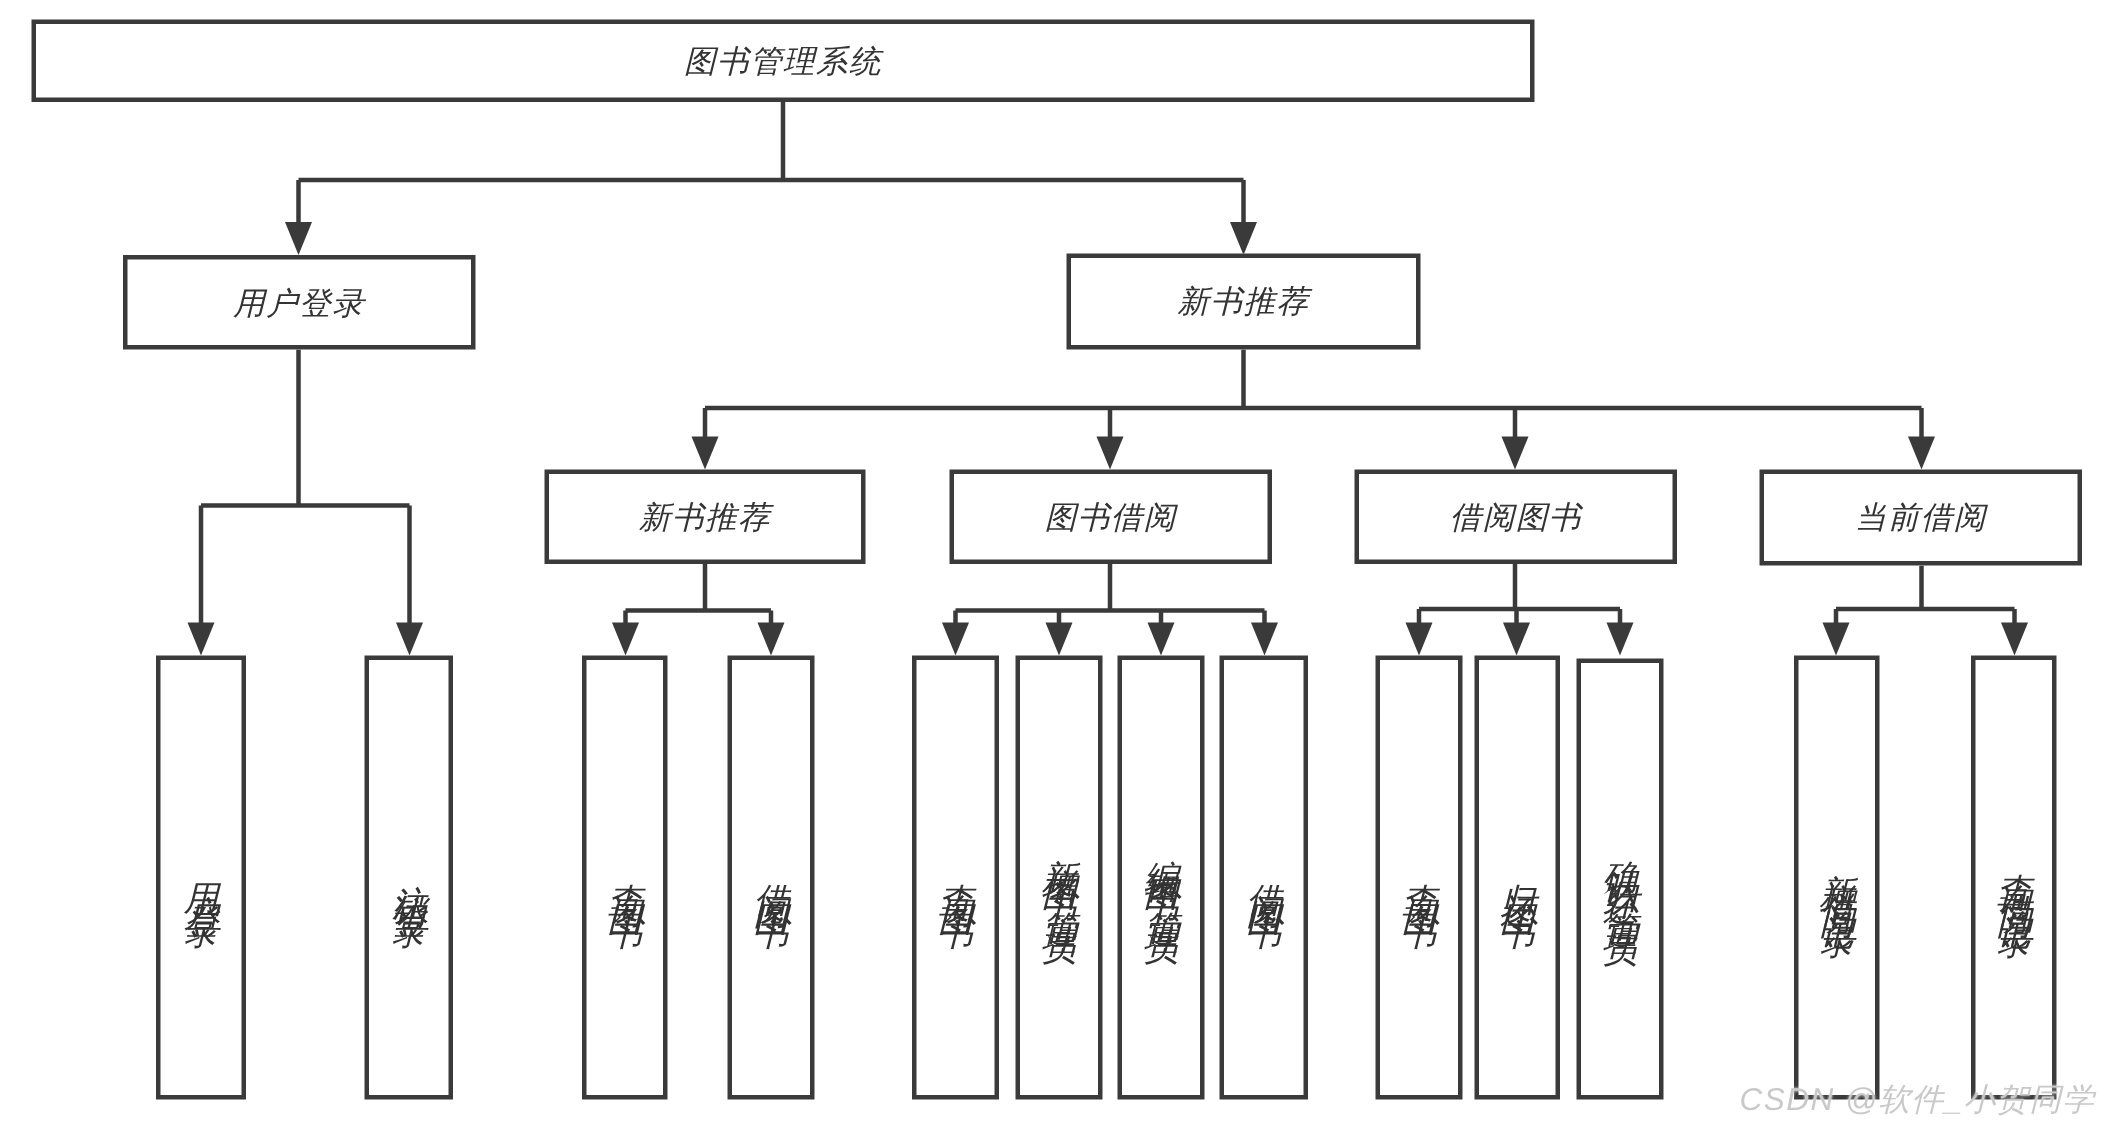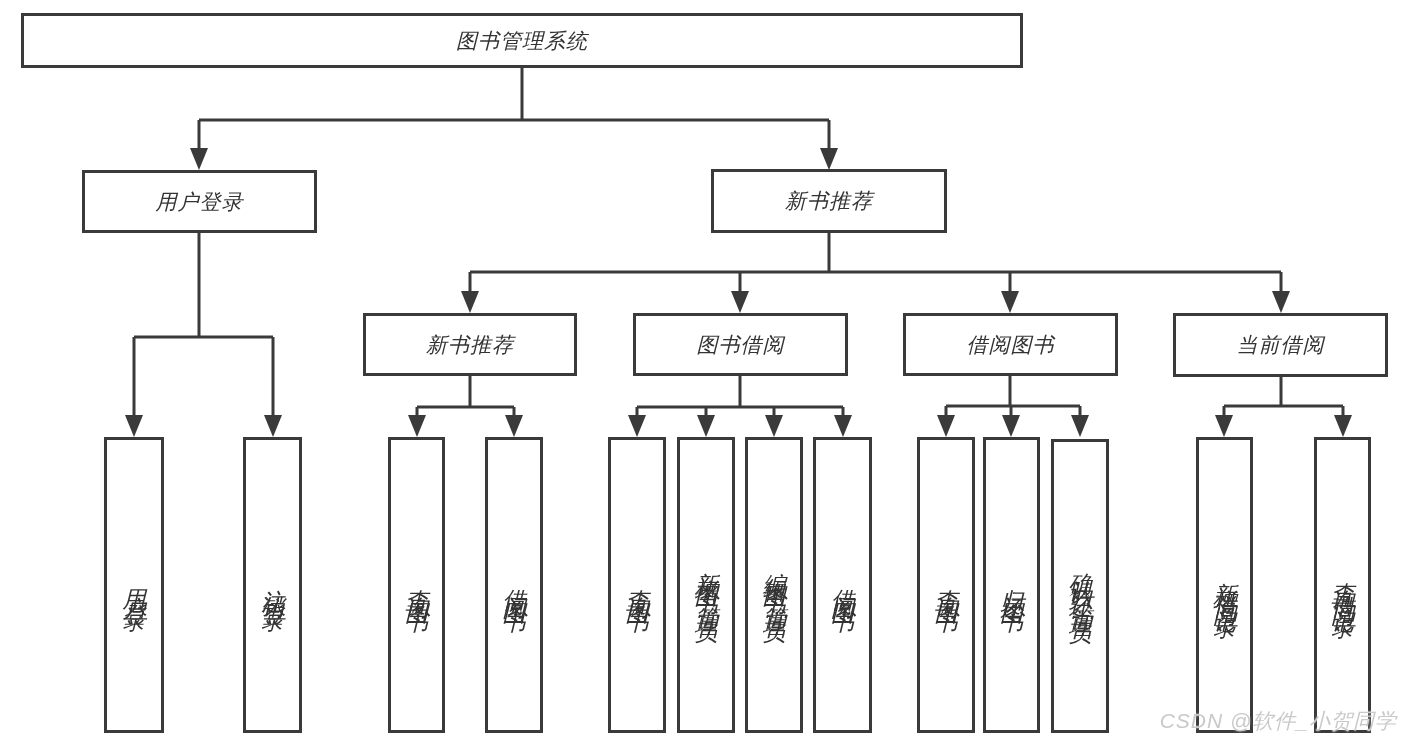--- a/index.html
+++ b/index.html
@@ -42,21 +42,21 @@
   }
   .node-v {
     writing-mode: vertical-rl;
     letter-spacing: 7px;
     line-height: 1;
     padding: 8px 0;
   }
   .watermark {
     position: absolute;
     right: 8px;
-    bottom: 12px;
+    bottom: 0;
     font-size: 21px;
     letter-spacing: 1px;
     color: var(--wm, #c9c9c9);
     text-shadow: 0 0 2px #ffffff;
     z-index: 3;
     white-space: nowrap;
   }
 </style>
 </head>
 <body>

